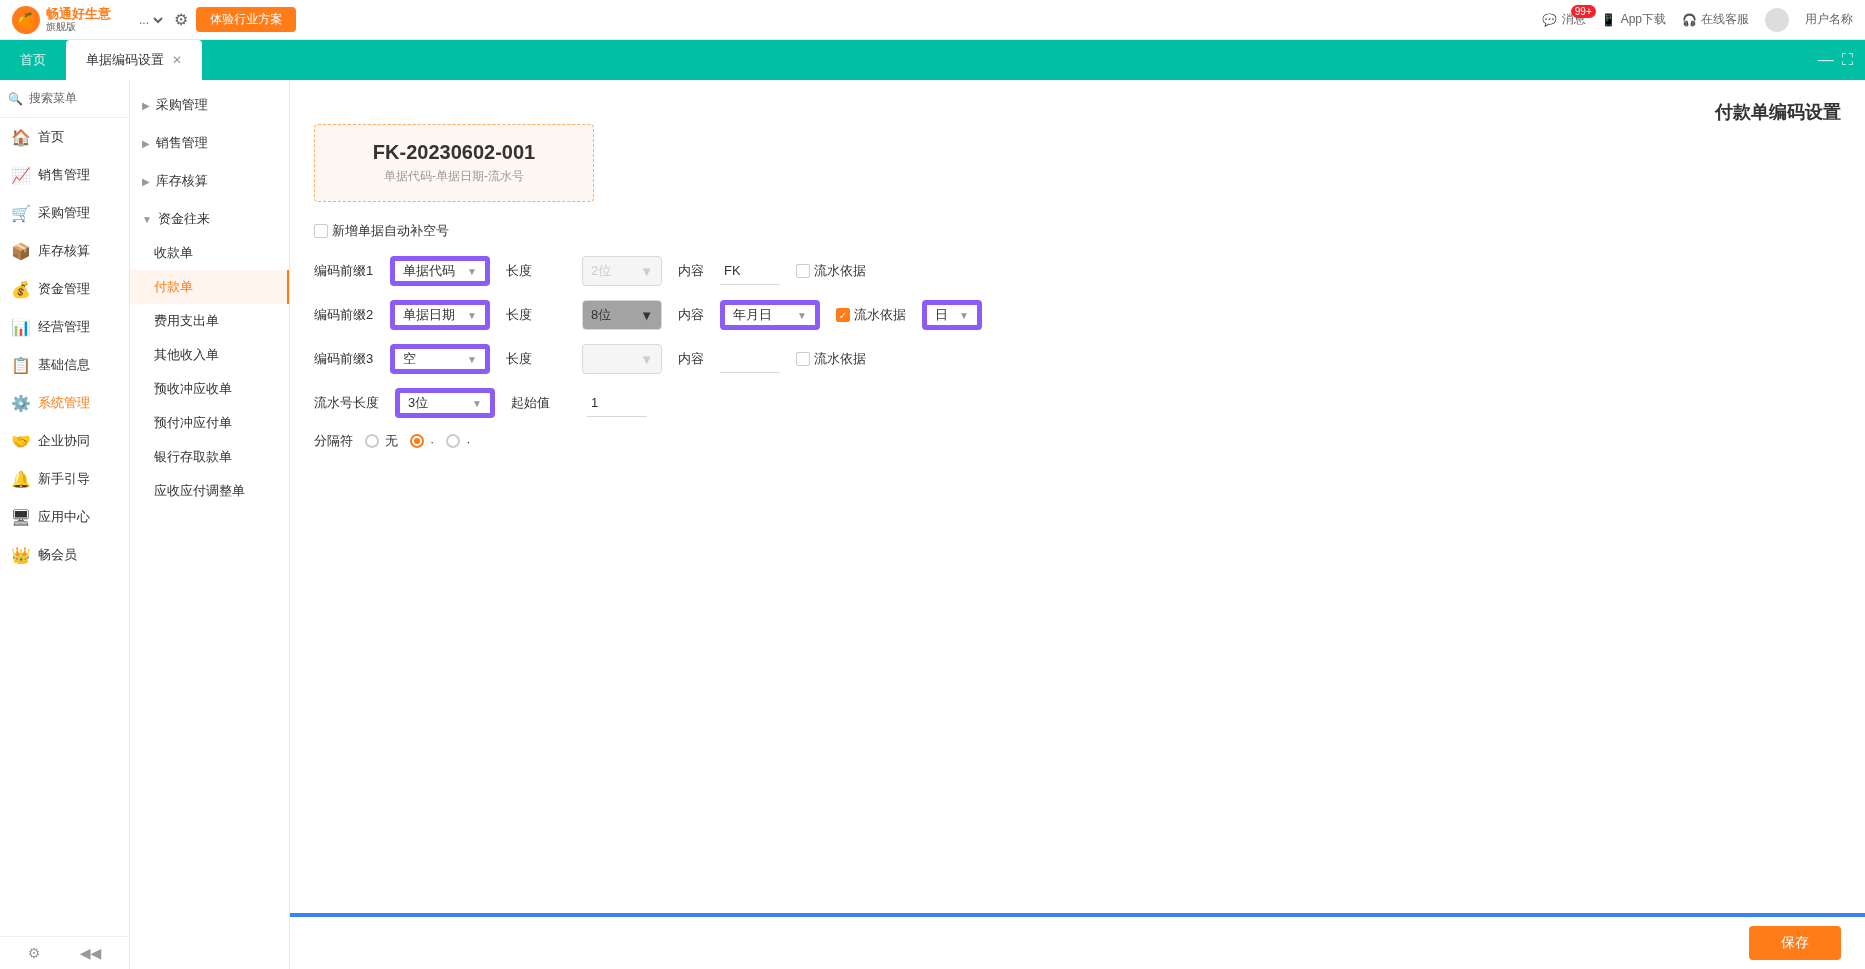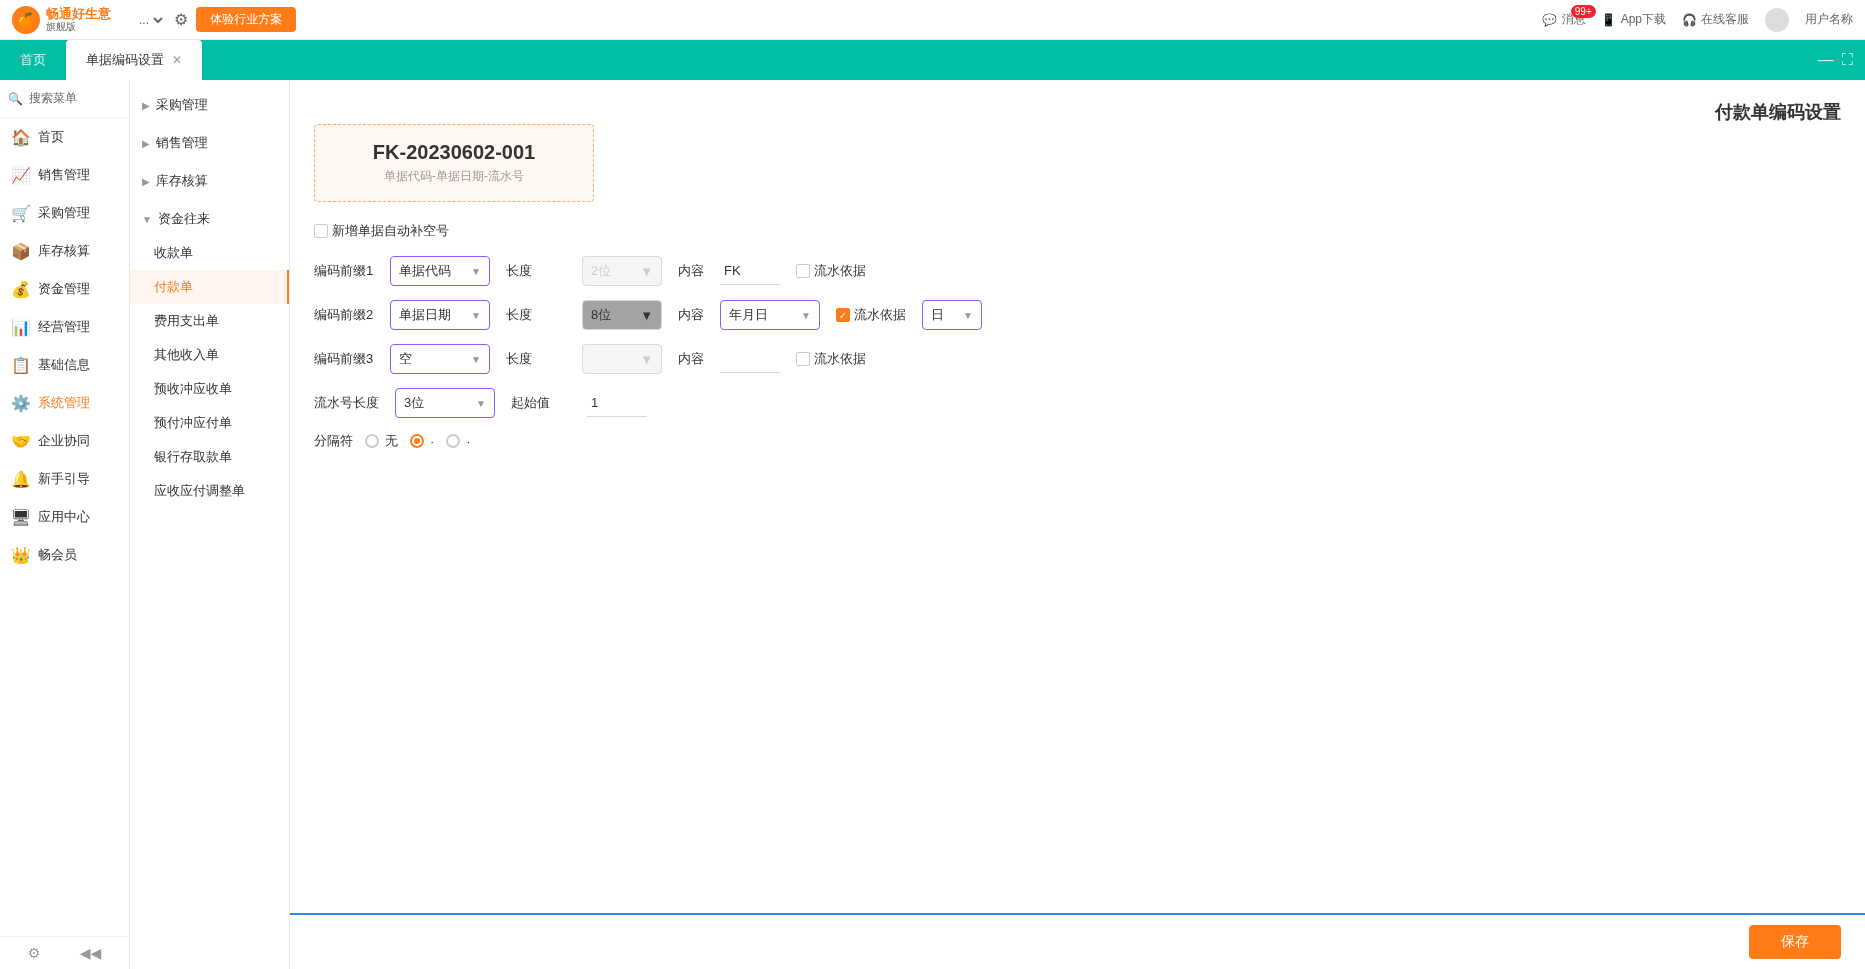--- a/index.html
+++ b/index.html
@@ -220,21 +220,21 @@
       display: flex; align-items: center; justify-content: center;
     }
     .form-row {
       display: flex;
       align-items: center;
       gap: 16px;
       margin-bottom: 14px;
     }
     .form-label { font-size: 13px; color: #333; min-width: 60px; white-space: nowrap; }
     .form-select {
-      border: 1px solid #8b5cf6;
+      border: 5px solid #8b5cf6;
       border-radius: 4px;
       padding: 4px 8px;
       font-size: 13px;
       color: #333;
       background: #fff;
       min-width: 100px;
       cursor: pointer;
       display: flex;
       align-items: center;
       justify-content: space-between;
@@ -275,21 +275,21 @@
     .sep-option { display: flex; align-items: center; gap: 6px; font-size: 13px; color: #333; cursor: pointer; }
 
     
     .content-footer {
       position: absolute;
       bottom: 0;
       left: 290px;
       right: 0;
       height: 56px;
       background: #fff;
-      border-top: 2px solid #3b82f6;
+      border-top: 4px solid #3b82f6;
       display: flex;
       align-items: center;
       justify-content: flex-end;
       padding: 0 24px;
     }
     .save-btn {
       background: #ff7c19;
       color: white;
       border: none;
       border-radius: 4px;

